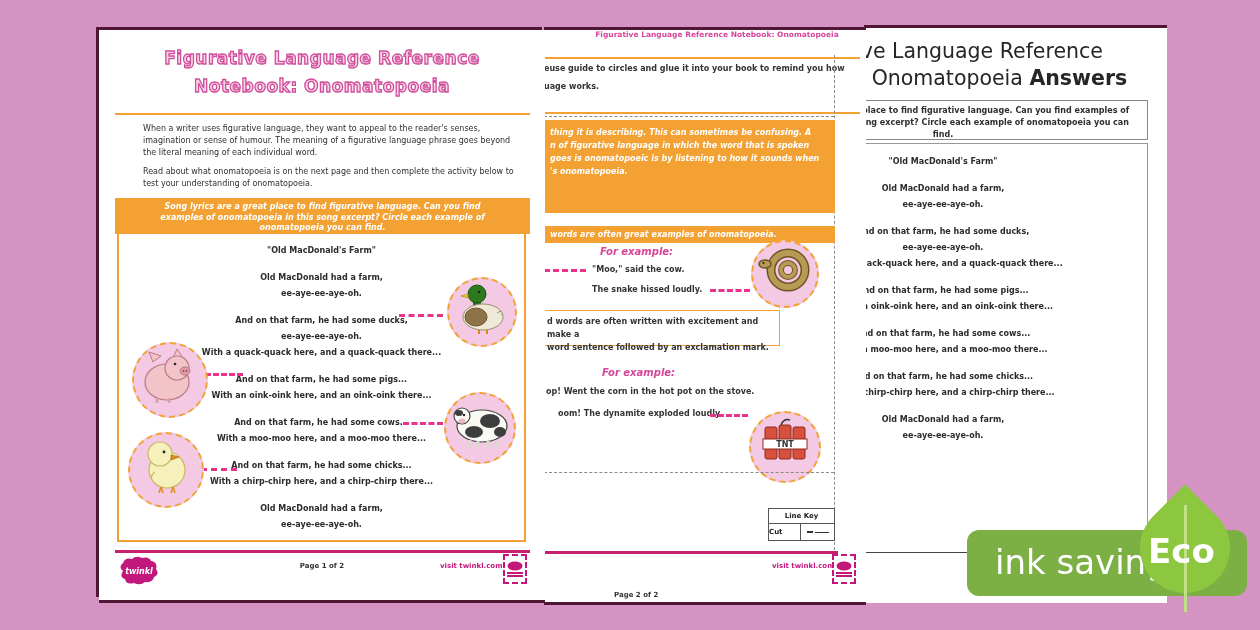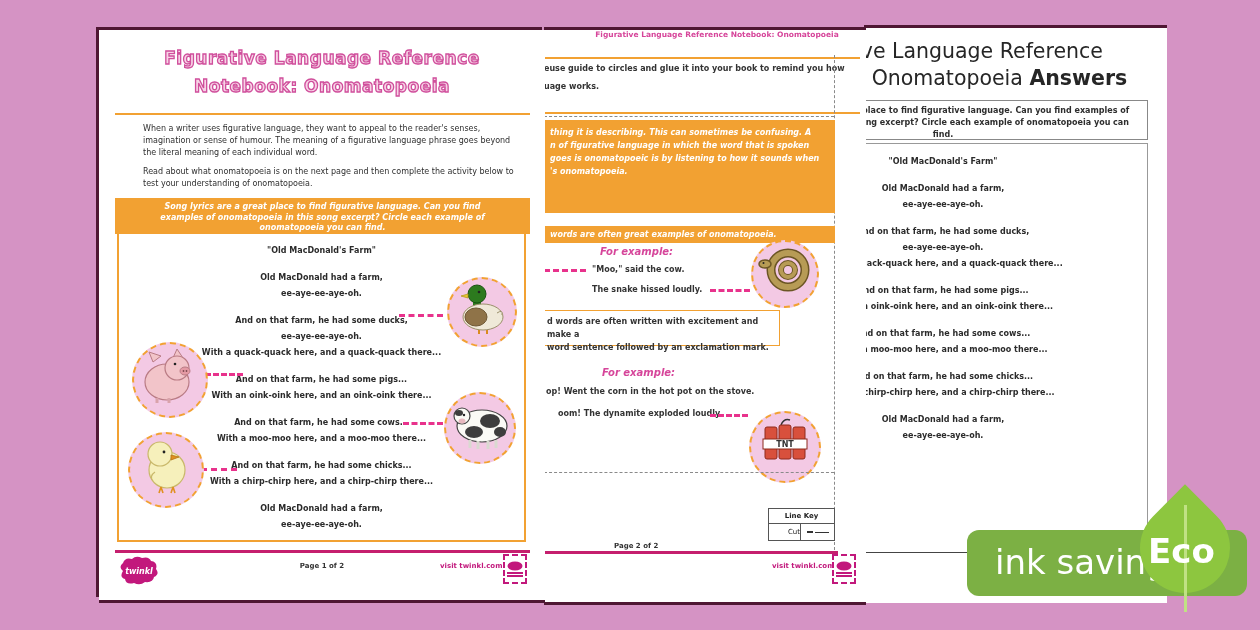--- a/index.html
+++ b/index.html
@@ -52,21 +52,21 @@
   .defnote { position:absolute; left:0; top:196px; width:291px; background:#f2a132; color:#fff;
              font-weight:700; font-style:italic; font-size:8px; padding:4px 6px; }
   .forex { position:absolute; font-size:10px; font-weight:700; font-style:italic; color:#d6459a; }
   .exline { position:absolute; font-size:8px; font-weight:600; color:#333; }
   .excitebox { left:0; top:280px; width:236px; height:36px; border:1.5px solid #f2a132;
                padding:4px 0 4px 2px; font-size:8px; line-height:13px; font-weight:600; color:#333; }
   .linekey { position:absolute; left:224px; top:478px; width:67px; border:1.5px solid #555; background:#fff; }
   .lk-head { font-size:7px; font-weight:700; color:#222; text-align:center; padding:3px 0;
              border-bottom:1.5px solid #555; }
   .lk-row { display:flex; height:16px; }
-  .lk-cut { width:32px; font-size:7px; font-weight:400; color:#222; text-align:right; line-height:16px;
+  .lk-cut { width:32px; font-size:7px; font-weight:700; color:#222; text-align:left; line-height:16px;
             border-right:1.5px solid #555; }
   .lk-sym { flex:1; display:flex; align-items:center; justify-content:center; gap:2px; }
   .lk-dash { width:6px; height:2px; background:#333; }
   .lk-line { width:14px; height:1px; background:#333; }
 
   
   .p3-inner { position:absolute; left:-144px; top:0; width:447px; }
   .p3-title { position:absolute; left:0; top:10px; width:100%; text-align:center;
               font-size:20.5px; line-height:27px; color:#262626; font-weight:500; }
   .p3-title b { font-weight:800; }
@@ -180,21 +180,21 @@
       <div class="lk-row">
         <div class="lk-cut">Cut</div>
         <div class="lk-sym">
           <span class="lk-dash"></span>
           <span class="lk-line"></span>
         </div>
       </div>
     </div>
 
     <div class="rule" style="left:0;top:521px;width:294px;"></div>
-    <div class="pagenum" style="left:70px;top:512px;text-align:center;">Page 2 of 2</div>
+    <div class="pagenum" style="left:70px;top:561px;text-align:center;">Page 2 of 2</div>
     <div class="visit" style="left:228px;top:532px;">visit twinkl.com</div>
     <div class="qrbox" style="left:288px;top:524px;">
       <svg width="16" height="10" viewBox="0 0 16 10">
         <ellipse cx="8" cy="5" rx="7.5" ry="4.5" fill="#c2187c"></ellipse>
       </svg>
       <span class="qrline"></span>
       <span class="qrline"></span>
     </div>
   </div>
 

